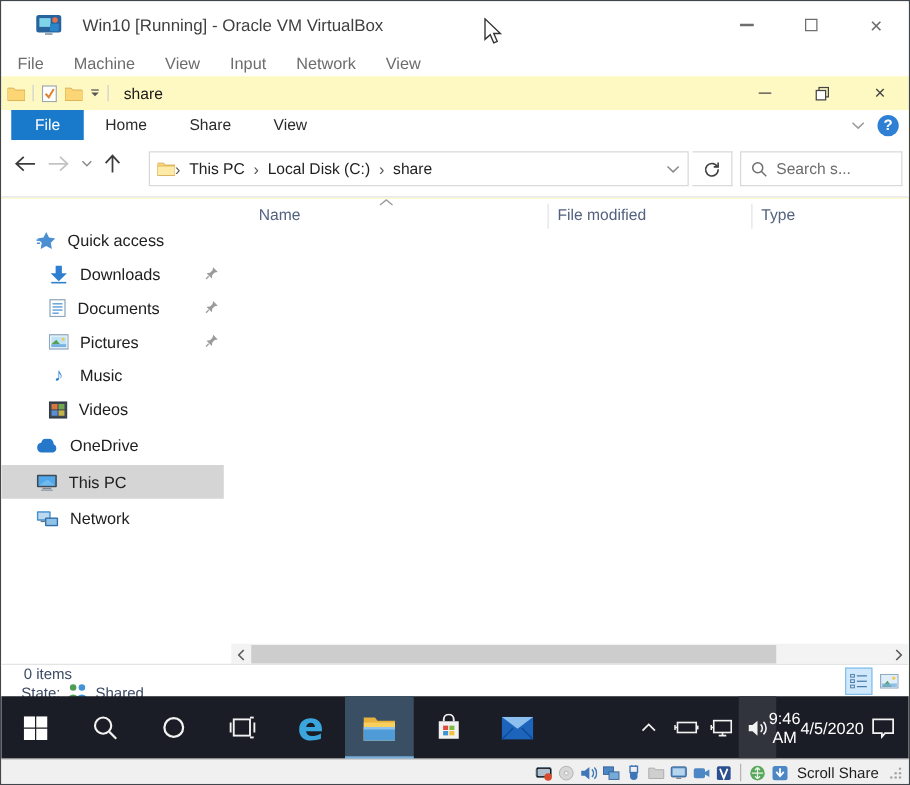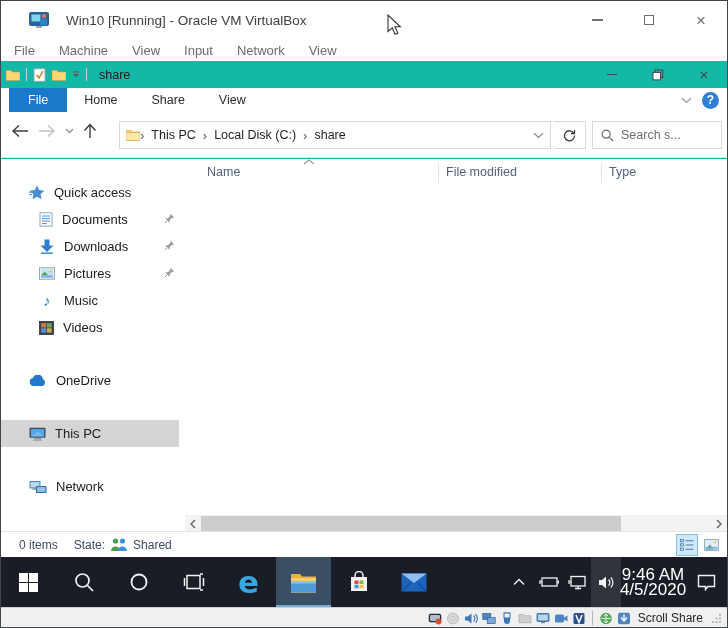--- a/index.html
+++ b/index.html
@@ -19,21 +19,21 @@
   .vb-ctl { width:52px; height:38px; display:flex; align-items:center; justify-content:center; color:#6e6e6e; }
   .vb-min-bar { width:11px; height:2px; background:#6e6e6e; }
   .vb-max-box { width:10px; height:10px; border:1.4px solid #6e6e6e; }
   .vb-close-x { font-size:17px; line-height:1; color:#6e6e6e; }
 
   #vbox-menubar { top:38px; left:0; right:0; height:22px; background:#fff; display:flex; align-items:center; color:#6c6c6c; font-size:13px; }
   .vb-menu-item { padding:0 12px; }
   .vb-menu-item:first-child { padding-left:13px; }
 
   
-  #fe-window { top:60px; left:0; right:0; height:496px; background:#14b8a6; }
+  #fe-window { top:60px; left:0; right:0; height:496px; background:#fef9c3; }
 
   #fe-titlebar { top:0; left:0; right:0; height:27px; display:flex; align-items:center; }
   .qat { display:flex; align-items:center; gap:6px; padding-left:5px; }
   .qat-sep { width:1px; height:13px; background:#cfcfcf; }
   .fe-title-text { margin-left:6px; font-size:12.5px; color:#1a1a1a; }
   #fe-controls { position:absolute; right:0; top:0; height:27px; display:flex; }
   .fe-ctl { width:46px; height:27px; display:flex; align-items:center; justify-content:center; color:#444; }
   .fe-min-bar { width:10px; height:1.5px; background:#444; }
   .fe-close-x { font-size:15px; color:#444; }
 
@@ -57,52 +57,52 @@
   #fe-main { top:98px; left:0; right:0; height:374px; background:#fff; }
 
   
   #fe-sidebar { position:absolute; left:0; top:0; width:184px; height:100%; padding-top:20px; }
   .side-item { position:relative; height:27px; display:flex; align-items:center; font-size:13px; color:#202020; }
   .side-item .lvl0 { margin-left:28px; }
   .side-item .lvl1 { margin-left:38px; }
   .side-label { margin-left:9px; }
   .side-item.selected { background:#d5d5d5; width:178px; }
   .pin { position:absolute; left:163px; top:7px; }
-  .gap-top { margin-top:26px; }
+  .gap-top { margin-top:2px; }
 
   
   #file-area { position:absolute; left:184px; top:0; right:0; height:100%; }
   .col-head { position:absolute; top:6px; font-size:12.5px; color:#53627e; }
   .col-sep { position:absolute; top:4px; width:1px; height:20px; background:#e3e3e3; }
   .sort-caret { position:absolute; left:118px; top:0; }
   #empty-msg { position:absolute; top:50px; left:0; right:0; text-align:center; font-size:12.5px; color:#5f6772; }
 
   
   #fe-hscroll { position:absolute; left:184px; right:0; top:356px; height:17px; background:#f3f3f3; }
   .hs-arrow { position:absolute; top:0; width:16px; height:17px; display:flex; align-items:center; justify-content:center; }
   .hs-left { left:0; } .hs-right { right:0; }
   .hs-thumb { position:absolute; left:16px; top:1px; width:420px; height:15px; background:#cdcdcd; }
 
   
-  #fe-statusbar { top:470px; left:0; right:0; height:26px; border-top:1px solid #e4e4e4; background:#fff; display:flex; align-items:center; font-size:12px; color:#3c4a63; }
+  #fe-statusbar { top:470px; left:0; right:0; height:26px; border-top:1px solid #e4e4e4; background:#fff; display:flex; font-size:12px; color:#3c4a63;flex-direction:column; }
   #items-count { margin-left:18px; }
   #state-group { margin-left:16px; display:flex; align-items:center; gap:5px; }
   #view-btns { position:absolute; right:5px; top:2px; display:flex; gap:2px; }
   .view-btn { width:22px; height:22px; display:flex; align-items:center; justify-content:center; border:1px solid transparent; }
   .view-btn.selected { background:#cfe8fb; border-color:#84c0ea; }
 
   
   #taskbar { top:556px; left:0; right:0; height:50px; background:#1a1d25; display:flex; }
   .tb-cell { width:55px; height:50px; display:flex; align-items:center; justify-content:center; position:relative; }
   .tb-cell.active-app { background:#3a4f63; }
   .tb-cell.active-app::after { content:""; position:absolute; left:0; right:0; bottom:0; height:2px; background:#76aed9; }
   #tb-tray { position:absolute; right:0; top:0; height:50px; display:flex; align-items:center; }
   .tray-cell { height:50px; display:flex; align-items:center; justify-content:center; }
   .tray-cell.highlight { background:#31343c; }
-  #tb-clock { width:64px; flex-direction:column; color:#fff; font-size:17px; line-height:15px; text-align:center; }
+  #tb-clock { width:64px; flex-direction:row; color:#fff; font-size:13px; line-height:15px; text-align:center; }
   .edge-e { font-family:"DejaVu Sans",sans-serif; font-weight:bold; font-style:normal; font-size:31px; color:#3ba6dd; line-height:1; }
 
   
   #vbox-statusbar { top:606px; left:0; right:0; height:21px; background:#f0f0f0; border-top:1px solid #cfcfcf; display:flex; align-items:center; justify-content:flex-end; gap:4px; padding-right:5px; }
   .vbs-sep { width:1px; height:14px; background:#b5b5b5; margin:0 2px; }
   #scroll-lock-label { font-size:12px; color:#1e1e1e; margin:0 4px 0 3px; }
 
   #cursor { top:13px; left:386px; }
 </style>
 </head>
@@ -242,39 +242,39 @@
     <div id="fe-sidebar">
       <div class="side-item">
         <svg class="lvl0" width="16" height="15" viewBox="0 0 16 15">
           <path d="M8,0.5 L10.2,5 L15.2,5.7 L11.6,9.2 L12.5,14.2 L8,11.8 L3.5,14.2 L4.4,9.2 L0.8,5.7 L5.8,5 Z" fill="#4a8fd4"></path>
           <rect x="0" y="6.5" width="3" height="1.2" fill="#4a8fd4"></rect>
           <rect x="0.5" y="9" width="2.5" height="1.2" fill="#4a8fd4"></rect>
         </svg>
         <span class="side-label">Quick access</span>
       </div>
       <div class="side-item">
+        <svg class="lvl1" width="16" height="15" viewBox="0 0 16 15">
+          <path d="M5.5,0.5 h5 v6 h4 L8,13 L1.5,6.5 h4 Z" fill="#2f7fd0"></path>
+          <rect x="2" y="13.5" width="12" height="1.4" fill="#2f7fd0"></rect>
+        </svg>
+        <span class="side-label">Downloads</span>
+        <svg class="pin" width="11" height="11" viewBox="0 0 11 11">
+          <path d="M6.5,0.8 L10.2,4.5 L7.8,5 L5.8,7 L5.5,9.8 L1.2,5.5 L4,5.2 L6,3.2 Z" fill="#9b9b9b"></path>
+          <path d="M3,8 L0.8,10.2" stroke="#9b9b9b" stroke-width="1"></path>
+        </svg>
+      </div>
+      <div class="side-item">
         <svg class="lvl1" width="14" height="15" viewBox="0 0 14 15">
           <rect x="1" y="0.8" width="12" height="13.4" fill="#fff" stroke="#8fa7bd" stroke-width="1"></rect>
           <rect x="3" y="3.5" width="8" height="1.1" fill="#5b9bd5"></rect>
           <rect x="3" y="6" width="8" height="1.1" fill="#5b9bd5"></rect>
           <rect x="3" y="8.5" width="8" height="1.1" fill="#5b9bd5"></rect>
           <rect x="3" y="11" width="5" height="1.1" fill="#5b9bd5"></rect>
         </svg>
         <span class="side-label">Documents</span>
-        <svg class="pin" width="11" height="11" viewBox="0 0 11 11">
-          <path d="M6.5,0.8 L10.2,4.5 L7.8,5 L5.8,7 L5.5,9.8 L1.2,5.5 L4,5.2 L6,3.2 Z" fill="#9b9b9b"></path>
-          <path d="M3,8 L0.8,10.2" stroke="#9b9b9b" stroke-width="1"></path>
-        </svg>
-      </div>
-      <div class="side-item">
-        <svg class="lvl1" width="16" height="15" viewBox="0 0 16 15">
-          <path d="M5.5,0.5 h5 v6 h4 L8,13 L1.5,6.5 h4 Z" fill="#2f7fd0"></path>
-          <rect x="2" y="13.5" width="12" height="1.4" fill="#2f7fd0"></rect>
-        </svg>
-        <span class="side-label">Downloads</span>
         <svg class="pin" width="11" height="11" viewBox="0 0 11 11">
           <path d="M6.5,0.8 L10.2,4.5 L7.8,5 L5.8,7 L5.5,9.8 L1.2,5.5 L4,5.2 L6,3.2 Z" fill="#9b9b9b"></path>
           <path d="M3,8 L0.8,10.2" stroke="#9b9b9b" stroke-width="1"></path>
         </svg>
       </div>
       <div class="side-item">
         <svg class="lvl1" width="16" height="13" viewBox="0 0 16 13">
           <rect x="0.5" y="0.8" width="15" height="11.4" fill="#eef4f9" stroke="#8fa7bd" stroke-width="1"></rect>
           <rect x="2" y="2.3" width="12" height="6" fill="#bfe3f7"></rect>
           <path d="M2,8.3 L6,4.8 L9,8.3 Z" fill="#56a056"></path>

